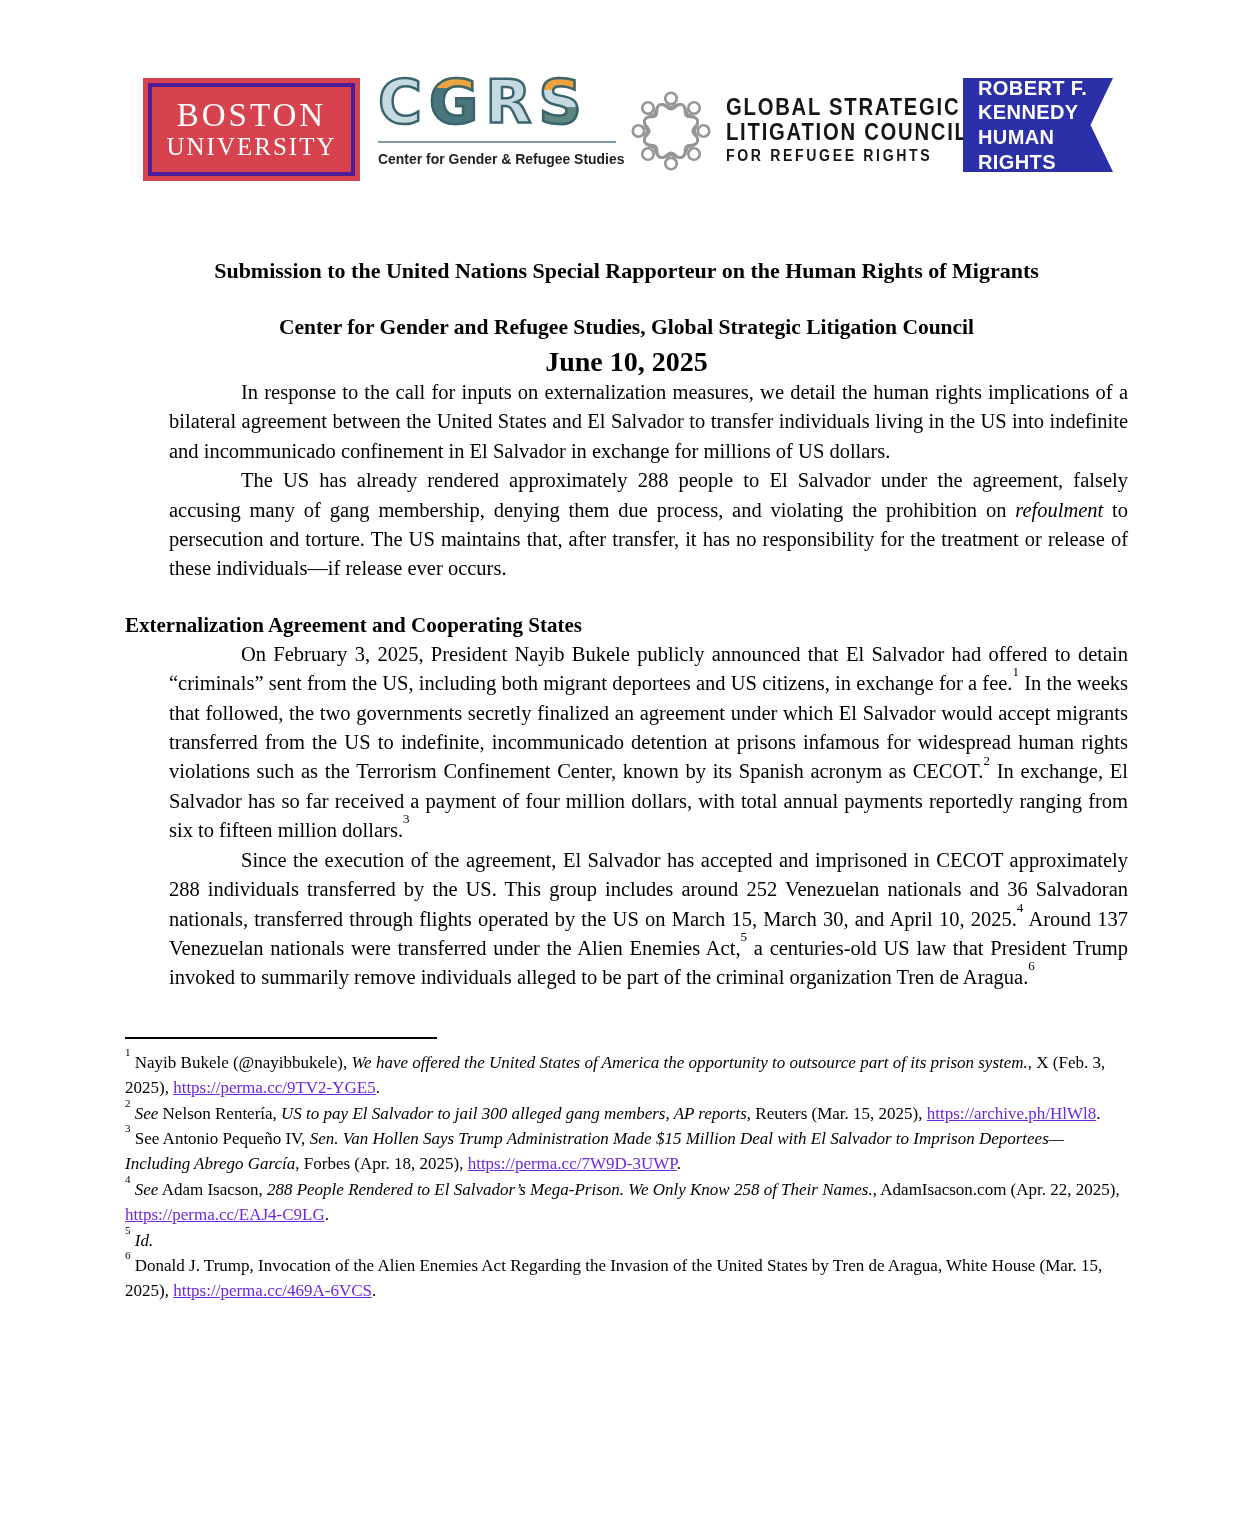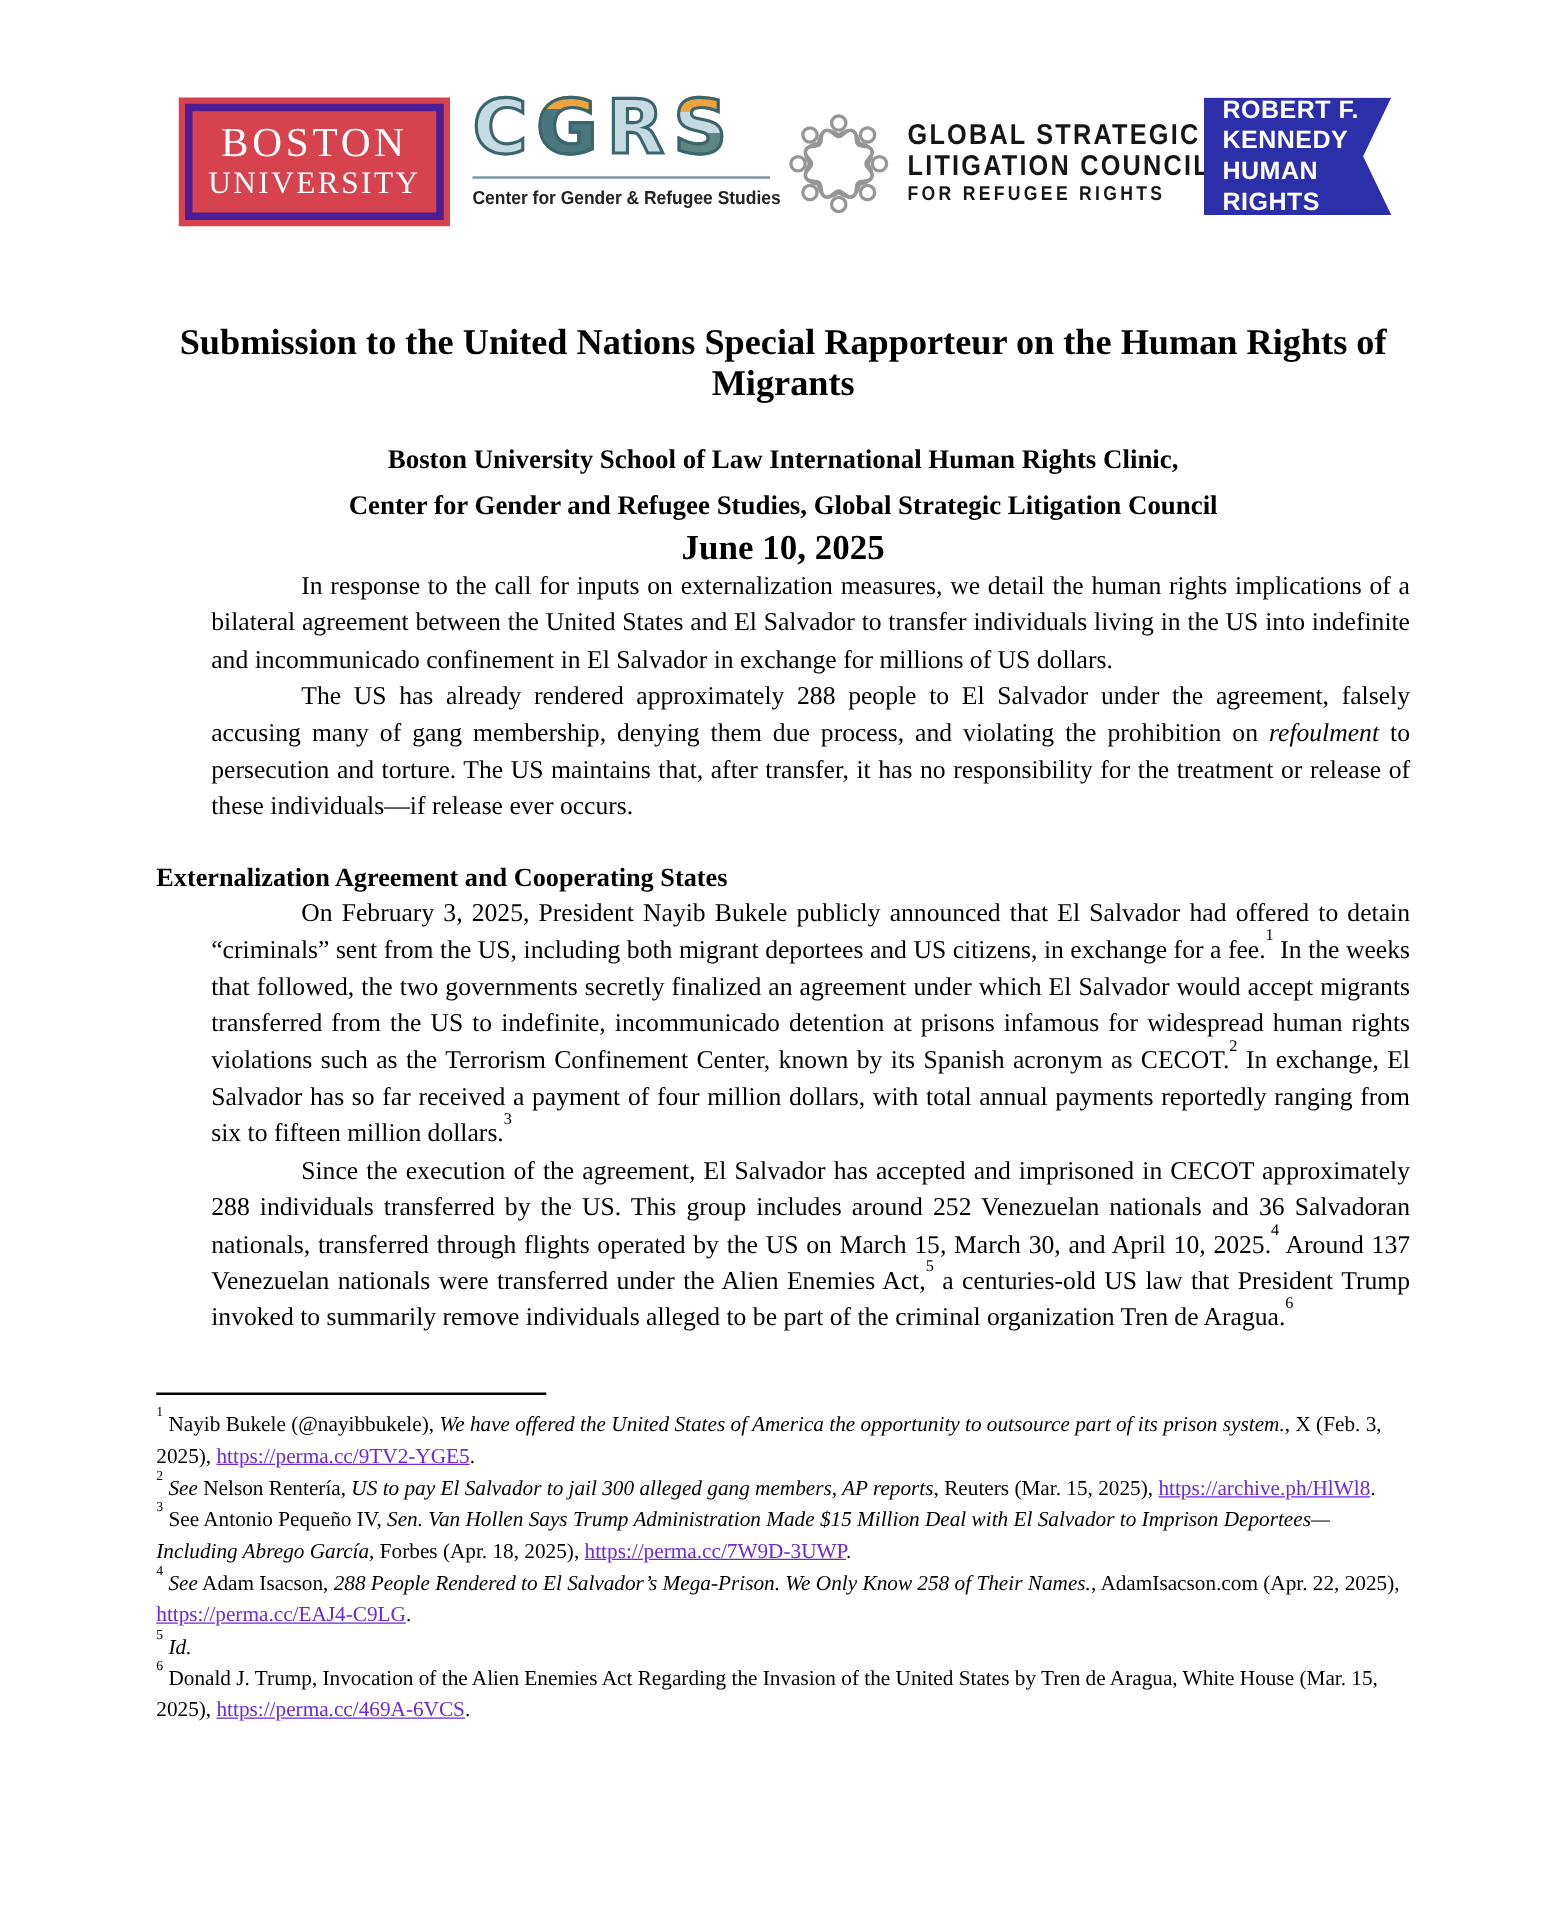--- a/index.html
+++ b/index.html
@@ -11,21 +11,21 @@
   }
 
   
   .logo-bar { position:relative; height:212px; }
 
   .bu-logo {
     position:absolute; left:143px; top:78px; width:217px; height:103px;
     background:#d6424e;
   }
   .bu-inner {
-    position:absolute; inset:5px; border:6px solid #4c1d95;
+    position:absolute; inset:5px; border:4px solid #4c1d95;
     display:flex; flex-direction:column; align-items:center; justify-content:center;
     color:#fff; font-family:"Liberation Serif", serif;
   }
   .bu-line1 { font-size:33px; letter-spacing:3px; line-height:1.05; }
   .bu-line2 { font-size:25px; letter-spacing:2px; line-height:1.1; }
 
   .cgrs-logo { position:absolute; left:378px; top:72px; width:238px; }
   .cgrs-letters {
     display:flex; gap:7px; font-family:"DejaVu Sans", sans-serif;
     font-weight:bold; font-size:60px; line-height:1; align-items:flex-start;
@@ -61,21 +61,21 @@
     background:#2b2fa8; clip-path:polygon(0 0,100% 0,85% 50%,100% 100%,0 100%);
     display:flex; flex-direction:column; justify-content:center; padding-left:15px;
     font-family:"Liberation Sans", sans-serif; font-weight:bold; color:#fff;
   }
   .rfk-logo div { font-size:20px; line-height:1.23; letter-spacing:.4px; white-space:nowrap; }
 
   
   .doc { padding:0 117px 0 125px; }
 
   .title-block { text-align:center; font-weight:bold; }
-  .doc-title { font-size:29px; margin-top:46px; }
+  .doc-title { font-size:22px; margin-top:46px; }
   .doc-authors { font-size:21.5px; line-height:37px; margin-top:25px; }
   .doc-date { font-size:28px; }
 
   .section-heading { font-size:21px; font-weight:bold; text-align:left; margin:29px 0 2px; }
   .section-heading.first { margin-top:37px; }
   .body-par {
     font-size:20.5px; line-height:29.4px; text-align:justify; text-indent:72px;margin-left:44px;
   }
   sup { font-size:13px; line-height:0; position:relative; top:-6px; }
 
@@ -144,21 +144,20 @@
       <div>RIGHTS</div>
     </div>
 
   </header>
 
   <main class="doc">
 
     <div class="title-block">
       <p class="doc-title">Submission to the United Nations Special Rapporteur on the Human Rights of Migrants</p>
       <div class="doc-authors">
-        <div>Boston University School of Law International Human Rights Clinic,</div>
         <div>Center for Gender and Refugee Studies, Global Strategic Litigation Council</div>
       </div>
       <p class="doc-date">June 10, 2025</p>
     </div>
 
     <p class="body-par"><span>In response to the call for inputs on externalization measures, we detail the human rights implications of a bilateral agreement between the United States and El Salvador to transfer individuals living in the US into indefinite and incommunicado confinement in El Salvador in exchange for millions of US dollars.</span></p>
     <p class="body-par"><span>The US has already rendered approximately 288 people to El Salvador under the agreement, falsely accusing many of gang membership, denying them due process, and violating the prohibition on </span><span class="seg-i">refoulment</span><span> to persecution and torture. The US maintains that, after transfer, it has no responsibility for the treatment or release of these individuals—if release ever occurs.</span></p>
 
     <h2 class="section-heading">Externalization Agreement and Cooperating States</h2>
     <p class="body-par"><span>On February 3, 2025, President Nayib Bukele publicly announced that El Salvador had offered to detain “criminals” sent from the US, including both migrant deportees and US citizens, in exchange for a fee.</span><sup>1</sup><span> In the weeks that followed, the two governments secretly finalized an agreement under which El Salvador would accept migrants transferred from the US to indefinite, incommunicado detention at prisons infamous for widespread human rights violations such as the Terrorism Confinement Center, known by its Spanish acronym as CECOT.</span><sup>2</sup><span> In exchange, El Salvador has so far received a payment of four million dollars, with total annual payments reportedly ranging from six to fifteen million dollars.</span><sup>3</sup></p>

